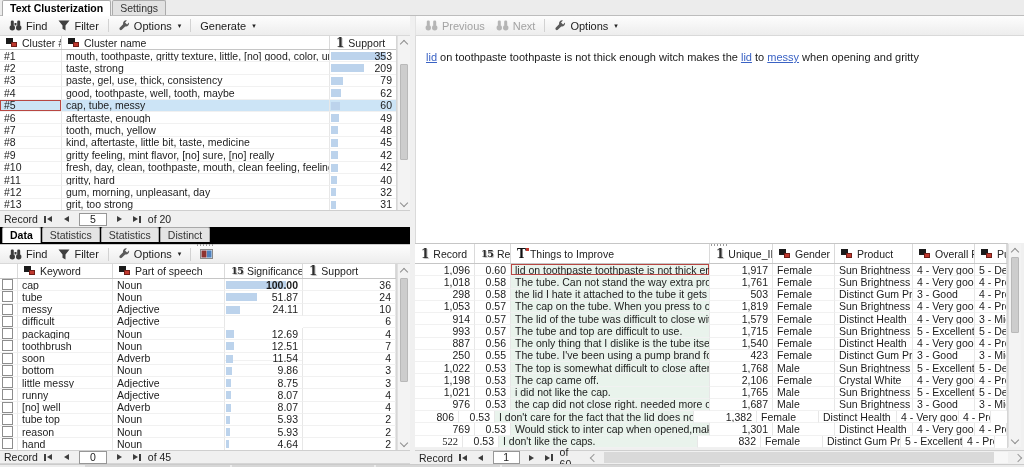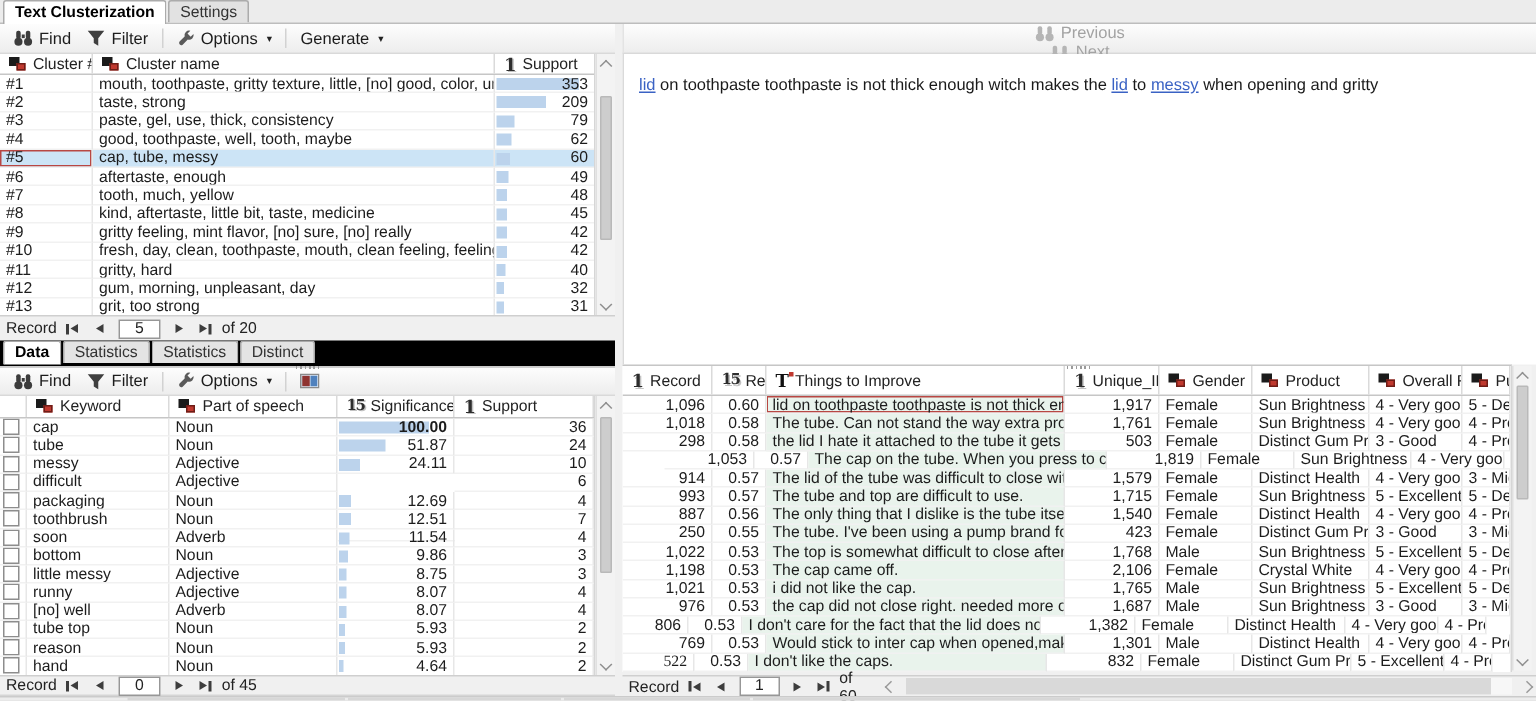--- a/index.html
+++ b/index.html
@@ -98,21 +98,21 @@
 
   
   .tl-toolbar{left:0;top:16px;width:410px;height:20px;}
   .tl-table{left:0;top:36px;width:397px;height:175px;}
   .tl-scroll{left:397px;top:36px;width:13px;height:174px;}
   .tl-recbar{left:0;top:210px;width:410px;height:17px;}
   .bl-toolbar{left:0;top:245px;width:410px;height:19px;}
   .bl-table{left:0;top:264px;width:397px;height:186px;}
   .bl-scroll{left:397px;top:264px;width:13px;height:186px;}
   .bl-recbar{left:0;top:450px;width:410px;height:14px;border-bottom:1px solid #d5d5d5;}
-  .tr-toolbar{left:415px;top:16px;width:609px;height:20px;border-left:1px solid #e3e3e3;flex-direction:column;}
+  .tr-toolbar{left:415px;top:16px;width:609px;height:20px;border-left:1px solid #e3e3e3;}
   .br-table{left:415px;top:243px;width:593px;height:205px;border-top:1px solid #c6c6c6;}
   .br-scroll{left:1008px;top:244px;width:13px;height:203px;}
   .br-recbar{left:415px;top:450px;width:609px;height:14px;}
 </style>
 </head>
 <body>
 
 <div class="app">
 
   <div class="maintabs">
@@ -687,21 +687,21 @@
         <div class="cell r" style="width: 60px;">298</div>
         <div class="cell r" style="width: 36px;">0.58</div>
         <div class="cell green" style="width: 199px;">the lid I hate it attached to the tube it gets messy</div>
         <div class="cell r" style="width: 63px;">503</div>
         <div class="cell" style="width: 62px;">Female</div>
         <div class="cell" style="width: 78px;">Distinct Gum Prot</div>
         <div class="cell" style="width: 62px;">3 - Good</div>
         <div class="cell" style="width: 32px;">4 - Pro</div>
       </div>
       <div class="row">
-        <div class="cell r" style="width: 60px; margin-left: 28px;">1,053</div>
+        <div class="cell r" style="width: 60px;">1,053</div>
         <div class="cell r" style="width: 36px;">0.57</div>
         <div class="cell green" style="width: 199px;">The cap on the tube. When you press to close it,</div>
         <div class="cell r" style="width: 63px;">1,819</div>
         <div class="cell" style="width: 62px;">Female</div>
         <div class="cell" style="width: 78px;">Sun Brightness</div>
         <div class="cell" style="width: 62px;">4 - Very good</div>
         <div class="cell" style="width: 32px;">4 - Pro</div>
       </div>
       <div class="row">
         <div class="cell r" style="width: 60px;">914</div>

